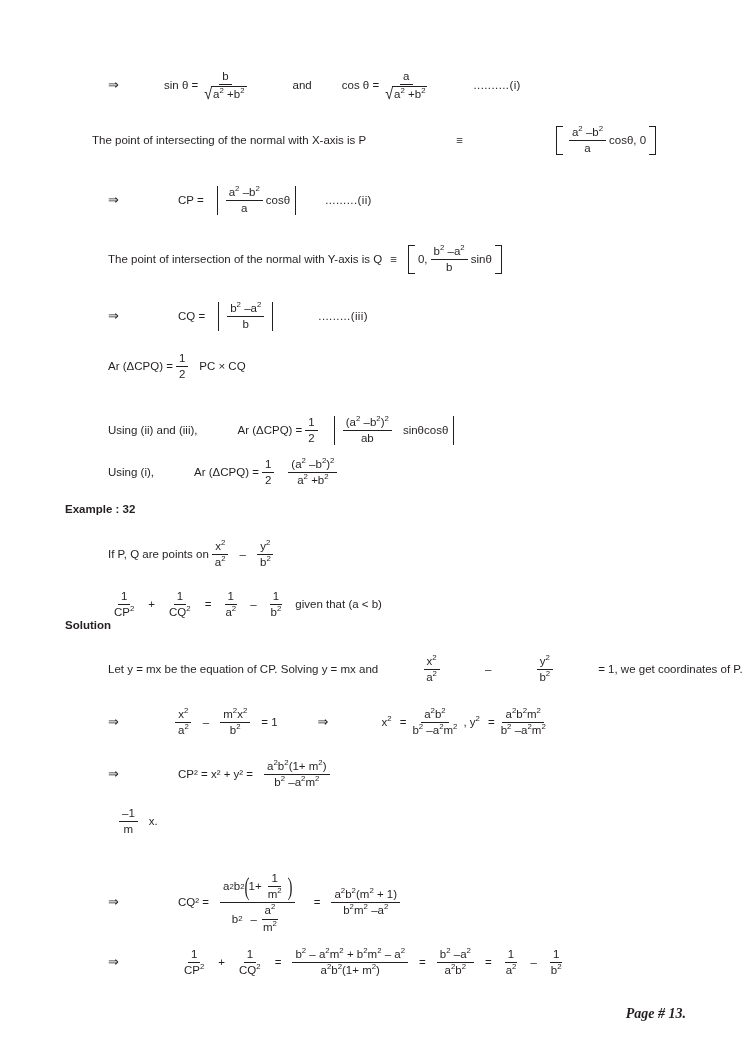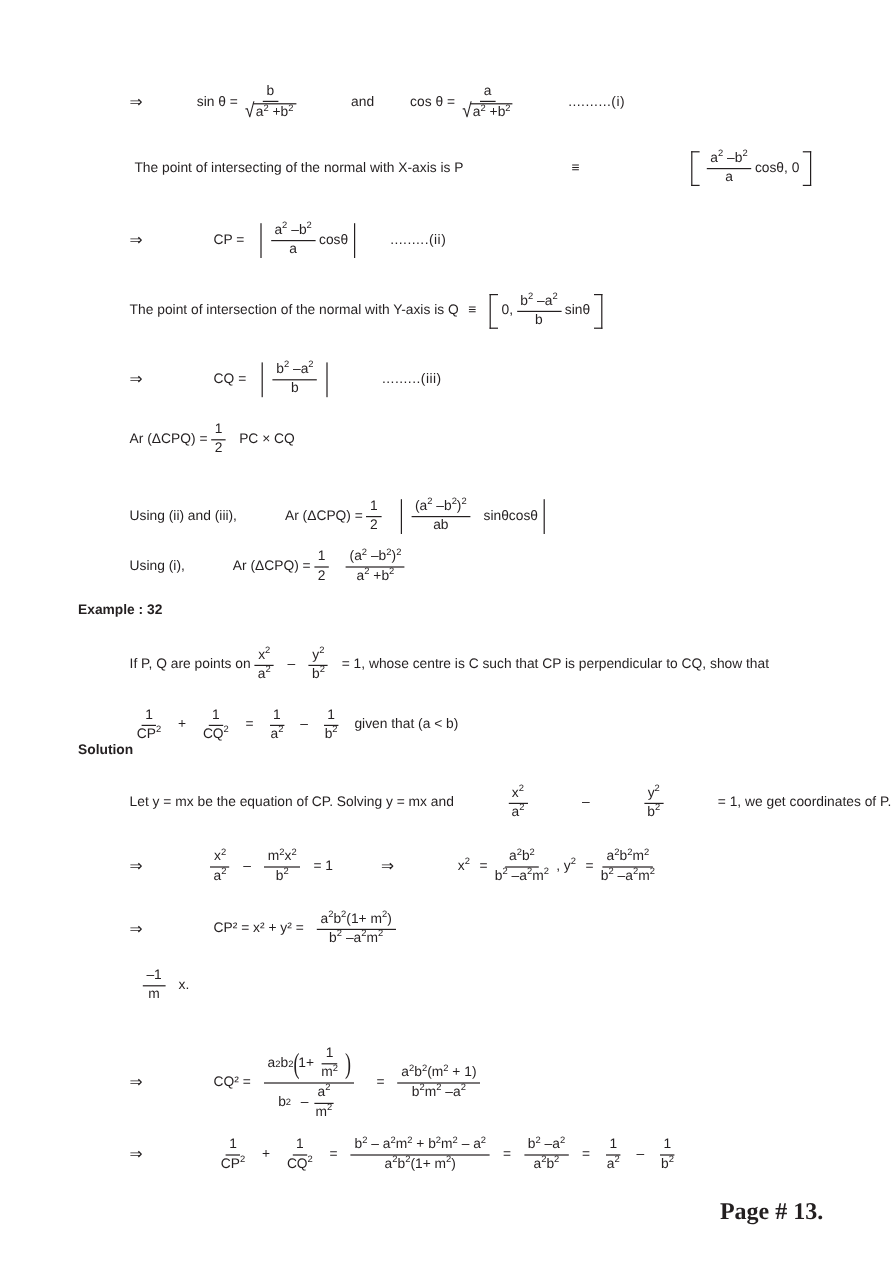--- a/index.html
+++ b/index.html
@@ -128,21 +128,22 @@
     font-weight: bold;
     font-size: 11.5px;
   }
 
   .footer {
     position: absolute;
     right: 58px;
     bottom: 30px;
     font-family: "Liberation Serif", serif;
     font-weight: bold;
-    font-size: 20px;
+    font-style: italic;
+    font-size: 14px;
   }
   .dots { letter-spacing: 0.4px; }
 </style>
 </head>
 <body>
 
 <div class="page">
 
   <div class="line" style="left:108px; top:70px;">
     <span class="arrow">⇒</span>
@@ -163,21 +164,21 @@
       <span class="num">a</span>
       <span class="den"><span class="sqrt">
             <span class="radsign">√</span>
             <span class="radicand"><span>a</span><sup class="e">2</sup> <span>+</span><span>b</span><sup class="e">2</sup></span>
           </span></span>
     </span>
     <span class="gap40"></span>
     <span class="dots">..........(i)</span>
   </div>
 
-  <div class="line" style="left:112px; top:126px;gap:41px;">
+  <div class="line" style="left:92px; top:126px;gap:41px;">
     <span class="txt">The point of intersecting of the normal with X-axis is P</span>
     <span class="gap8"></span>
     <span>≡</span>
     <span class="gap8"></span>
     <span class="brk">
       <span class="sq-l"></span>
       <span class="stack-mid">
         <span class="frac">
           <span class="num"><span>a</span><sup class="e">2</sup> <span>–</span><span>b</span><sup class="e">2</sup></span>
           <span class="den">a</span>
@@ -301,21 +302,20 @@
       <span class="den"><span>a</span><sup class="e">2</sup></span>
     </span>
     <span class="gap8"></span>
     <span>–</span>
     <span class="gap8"></span>
     <span class="frac">
       <span class="num"><span>y</span><sup class="e">2</sup></span>
       <span class="den"><span>b</span><sup class="e">2</sup></span>
     </span>
     <span class="gap8"></span>
-    <span class="txt">= 1, whose centre is C such that CP is perpendicular to CQ, show that</span>
   </div>
 
   <div class="line" style="left:108px; top:590px;">
     <span class="frac">
       <span class="num">1</span>
       <span class="den"><span>CP</span><sup class="e">2</sup></span>
     </span>
     <span class="gap8"></span>
     <span>+</span>
     <span class="gap8"></span>

